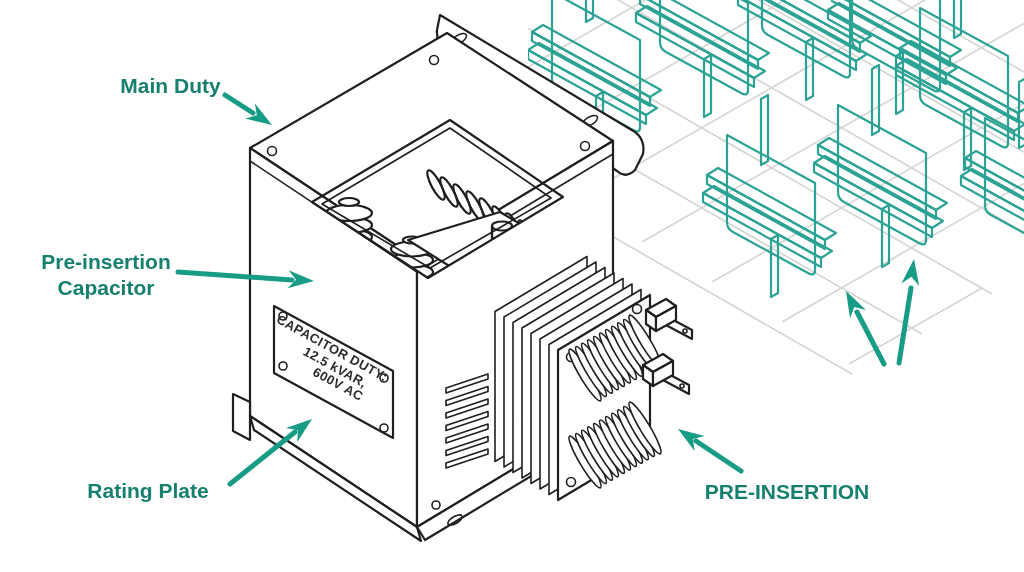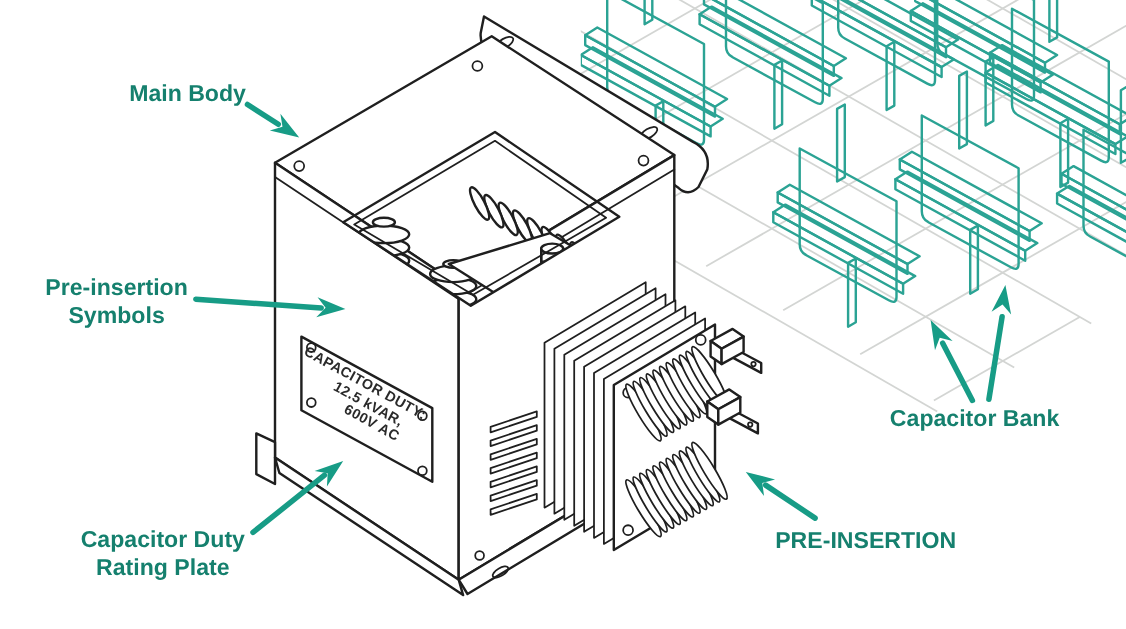--- a/index.html
+++ b/index.html
@@ -242,34 +242,32 @@
       <polygon class="arrow-head" points="846,291 866,309.9 854.3,307 850,318.3"></polygon>
     </g>
     <g>
       <path class="arrow" d="M899,363 L911,288"></path>
       <polygon class="arrow-head" points="914,259 919.2,286 911.4,276.8 901.4,283.4"></polygon>
     </g>
   </g>
 </svg>
 
 <div class="label" style="left:93px;top:73px;width:155px;">
-  <span>Main Body</span>
+  <span>Main Duty</span>
 </div>
 
 <div class="label" style="left:22px;top:249px;width:168px;">
   <span>Pre-insertion</span>
-  <span>Symbols</span>
+  <span>Capacitor</span>
 </div>
 
 <div class="label" style="left:56px;top:478px;width:184px;">
-  <span>Capacitor Duty</span>
   <span>Rating Plate</span>
 </div>
 
 <div class="label" style="left:654px;top:479px;width:266px;">
   <span>PRE-INSERTION</span>
 </div>
 
 <div class="label" style="left:796px;top:368px;width:180px;">
-  <span>Capacitor Bank</span>
 </div>
 
 </div>
 
 </body></html>

